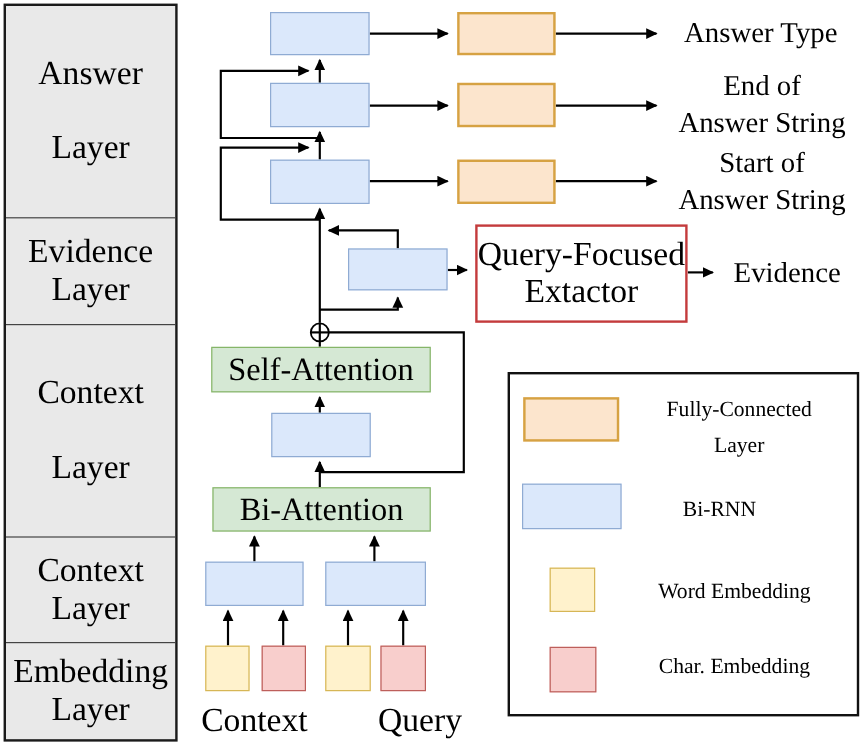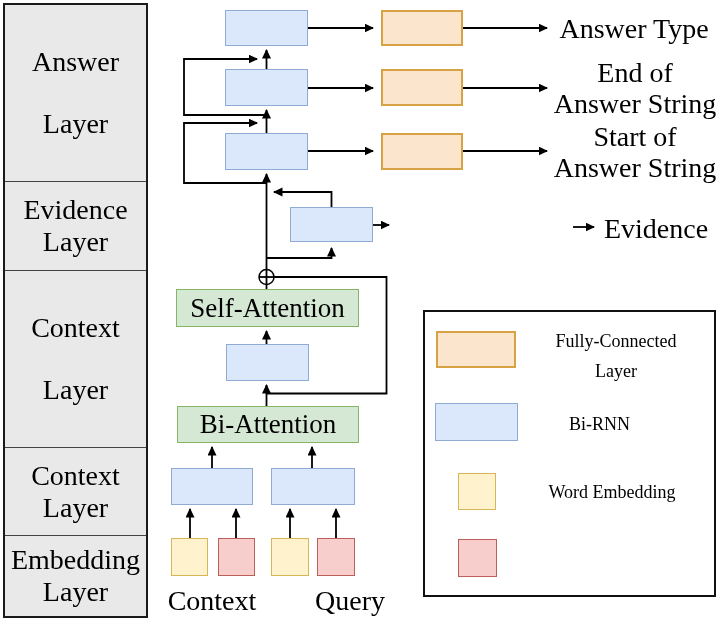--- a/index.html
+++ b/index.html
@@ -27,21 +27,21 @@
   .blue{background:#dbe8fb;border:1.5px solid #8fabd3;}
   .orange{background:#fce5cd;border:2px solid #d6a243;}
   .green{background:#d5e8d4;border:1.5px solid #86b568;
     display:flex;align-items:center;justify-content:center;font-size:27px;}
   .yellow{background:#fff2cc;border:1.5px solid #d6b656;}
   .pink{background:#f8cecc;border:1.5px solid #bd5f5b;}
   .red-box{position:absolute;background:#fff;border:2px solid #c43b3c;
     display:flex;flex-direction:column;align-items:center;justify-content:center;
     font-size:28px;line-height:31px;text-align:center;box-sizing:border-box;}
   
-  .lbl{position:absolute;text-align:center;font-size:28px;line-height:31px;}
+  .lbl{position:absolute;text-align:center;font-size:24px;line-height:31px;}
   .in-lbl{position:absolute;text-align:center;font-size:28px;line-height:30px;}
   
   .legend{position:absolute;left:423px;top:310px;width:293px;height:287px;
     border:2px solid #111;background:#fff;box-sizing:border-box;}
   .lg-lbl{position:absolute;text-align:center;font-size:18px;line-height:30px;}
   
   svg.wires{position:absolute;left:0;top:0;pointer-events:none;}
   svg.wires line, svg.wires polyline{stroke:#000;stroke-width:1.8;fill:none;}
   svg.wires circle{stroke:#000;stroke-width:1.5;fill:#fff;}
 </style>
@@ -135,20 +135,24 @@
   </div>
   <div class="box green" style="left:177px;top:406px;width:182px;height:37px;">
     <span>Bi-Attention</span>
   </div>
 
   <div class="box yellow" style="left:171px;top:538px;width:37px;height:38px;"></div>
   <div class="box pink" style="left:218px;top:538px;width:37px;height:38px;"></div>
   <div class="box yellow" style="left:271px;top:538px;width:38px;height:38px;"></div>
   <div class="box pink" style="left:317px;top:538px;width:38px;height:38px;"></div>
 
+  <div class="red-box" style="left:396px;top:187px;width:177px;height:82px;">
+    <span>Query-Focused</span>
+    <span>Extactor</span>
+  </div>
 
   <div class="lbl" style="left:553px;top:13px;width:162px;">
     <span>Answer Type</span>
   </div>
   <div class="lbl" style="left:553px;top:57px;width:164px;">
     <div>End of</div>
     <div>Answer String</div>
   </div>
   <div class="lbl" style="left:553px;top:121px;width:164px;">
     <div>Start of</div>
@@ -173,14 +177,17 @@
   </div>
   <div class="box blue" style="left:435px;top:403px;width:83px;height:38px;"></div>
   <div class="lg-lbl" style="left:518px;top:409px;width:163px;">
     <span>Bi-RNN</span>
   </div>
   <div class="box yellow" style="left:458px;top:473px;width:38px;height:37px;"></div>
   <div class="lg-lbl" style="left:508px;top:477px;width:208px;">
     <span>Word Embedding</span>
   </div>
   <div class="box pink" style="left:458px;top:539px;width:39px;height:38px;"></div>
+  <div class="lg-lbl" style="left:508px;top:540px;width:208px;">
+    <span>Char. Embedding</span>
+  </div>
 
 </div>
 
 </body></html>

